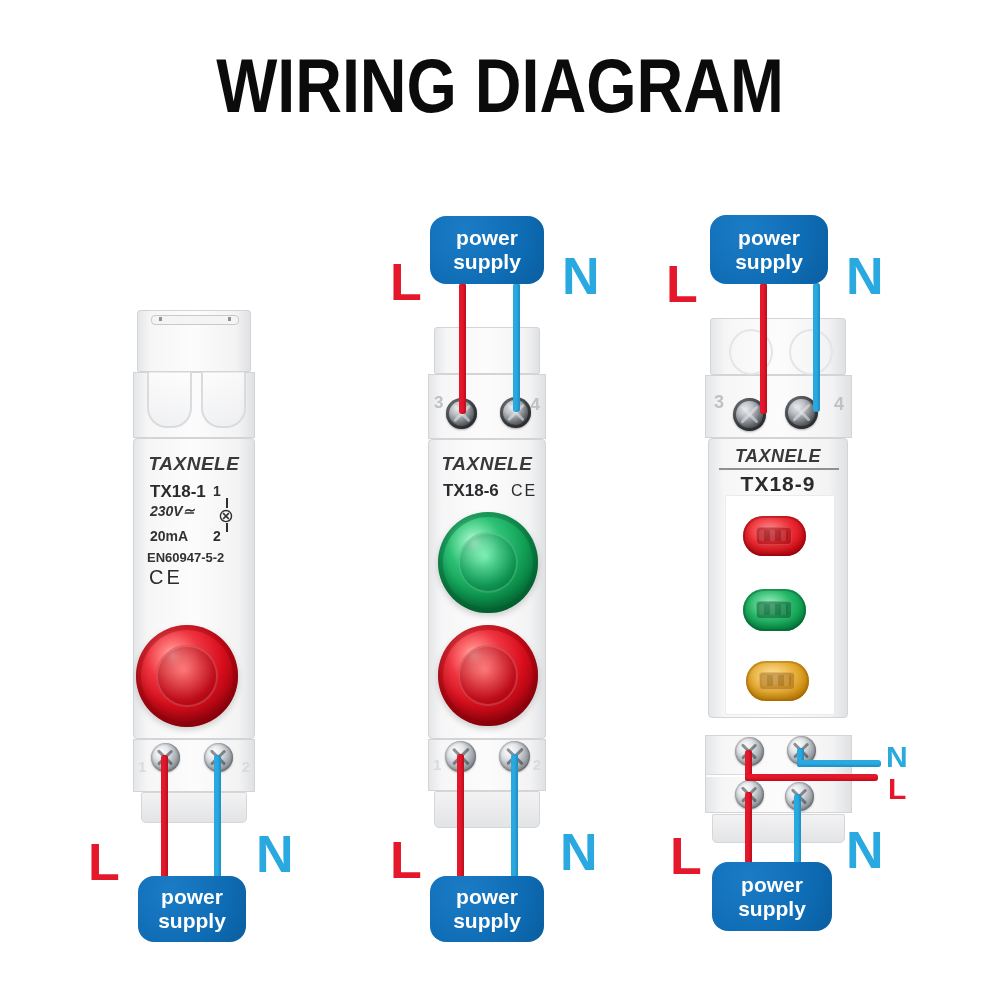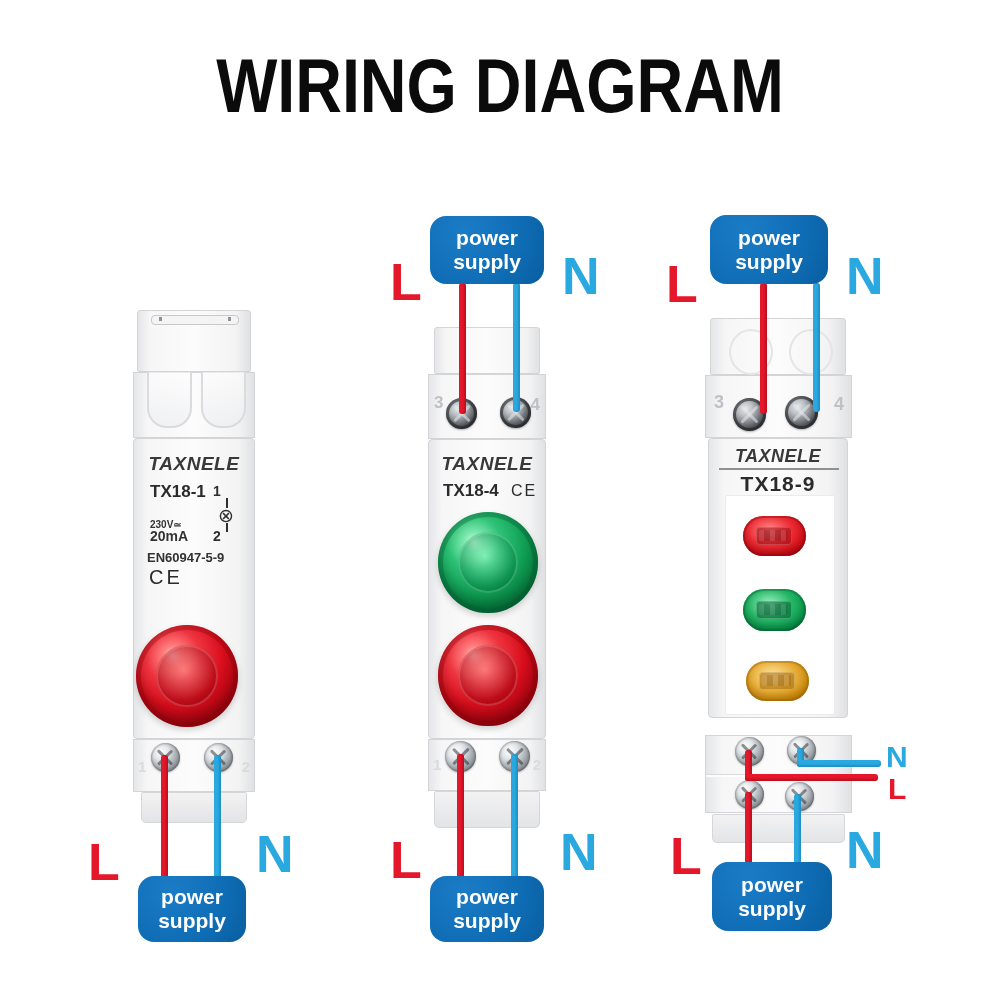--- a/index.html
+++ b/index.html
@@ -127,21 +127,21 @@
   #m1-tabs  { left:133px; top:372px; width:122px; height:66px; }
   #m1-tab-a { left:13px; } #m1-tab-b { left:67px; }
   #m1-body  { left:133px; top:438px; width:122px; height:301px; border-radius:4px; }
   #m1-brand { top:14px; font-size:19px; }
   #m1-model { left:16px; top:43px; font-size:17px; }
   #m1-sch-1    { left:79px;  top:44px; }
   #m1-sch-l1   { left:92px;  top:59px; height:10px; }
   #m1-sch-lamp { left:84px;  top:67px; }
   #m1-sch-l2   { left:92px;  top:84px; height:9px; }
   #m1-sch-2    { left:79px;  top:89px; }
-  #m1-voltage  { left:16px; top:80px; font-size:10px; }
+  #m1-voltage  { left:16px; top:64px; font-size:14px;font-style:italic; }
   #m1-current  { left:16px; top:89px; font-size:14px; }
   #m1-standard { left:13px; top:111px; font-size:13px; }
   #m1-ce       { left:15px; top:127px; }
   #m1-lamp { left:2px; top:186px; width:102px; height:102px; }
   #m1-term { left:133px; top:739px; width:122px; height:53px; }
   #m1-screw-1 { left:17px; top:3px; width:29px; height:29px; }
   #m1-screw-2 { left:70px; top:3px; width:29px; height:29px; }
   #m1-num-l { left:4px;  top:18px; font-size:15px; }
   #m1-num-r { right:4px; top:18px; font-size:15px; }
   #m1-botcap { left:141px; top:792px; width:106px; height:31px; }
@@ -240,21 +240,21 @@
     <div class="abs plastic" id="m1-body">
       <div class="brand" id="m1-brand">TAXNELE</div>
       <div class="model" id="m1-model">TX18-1</div>
       <span class="sch-num" id="m1-sch-1">1</span>
       <div class="sch-line" id="m1-sch-l1"></div>
       <span class="sch-lamp" id="m1-sch-lamp">⊗</span>
       <div class="sch-line" id="m1-sch-l2"></div>
       <span class="sch-num" id="m1-sch-2">2</span>
       <div class="spec" id="m1-voltage">230V≃</div>
       <div class="spec" id="m1-current">20mA</div>
-      <div class="spec" id="m1-standard">EN60947-5-9</div>
+      <div class="spec" id="m1-standard">EN60947-5-2</div>
       <div class="ce" id="m1-ce">CE</div>
       <div class="lamp red" id="m1-lamp"></div>
     </div>
     <div class="abs plastic" id="m1-term">
       <div class="screw silver" id="m1-screw-1"></div>
       <div class="screw silver" id="m1-screw-2"></div>
       <span class="molded faint" id="m1-num-l">1</span>
       <span class="molded faint" id="m1-num-r">2</span>
     </div>
     <div class="abs botcap" id="m1-botcap"></div>
@@ -279,21 +279,21 @@
     <div class="wire neutral" id="m2-wire-neutral-top"></div>
     <div class="abs plastic cap" id="m2-cap"></div>
     <div class="abs plastic" id="m2-term-top">
       <span class="molded" id="m2-num-3">3</span>
       <span class="molded" id="m2-num-4">4</span>
       <div class="screw dark" id="m2-screw-3"></div>
       <div class="screw dark" id="m2-screw-4"></div>
     </div>
     <div class="abs plastic" id="m2-body">
       <div class="brand" id="m2-brand">TAXNELE</div>
-      <div class="model" id="m2-model">TX18-4</div>
+      <div class="model" id="m2-model">TX18-6</div>
       <div class="ce" id="m2-ce">CE</div>
       <div class="lamp green" id="m2-lamp-green"></div>
       <div class="lamp red" id="m2-lamp-red"></div>
     </div>
     <div class="abs plastic" id="m2-term-bot">
       <div class="screw silver" id="m2-screw-b1"></div>
       <div class="screw silver" id="m2-screw-b2"></div>
       <span class="molded faint" id="m2-bnum-l">1</span>
       <span class="molded faint" id="m2-bnum-r">2</span>
     </div>

